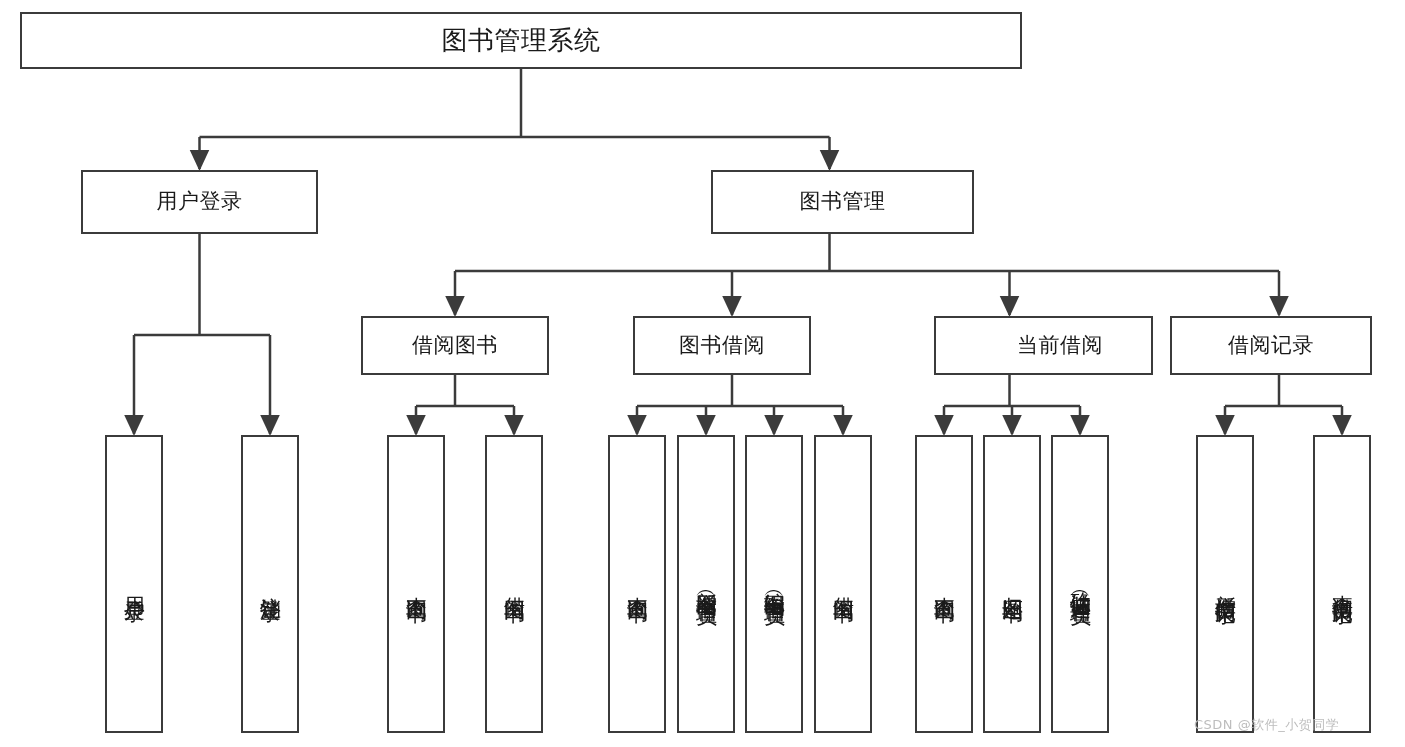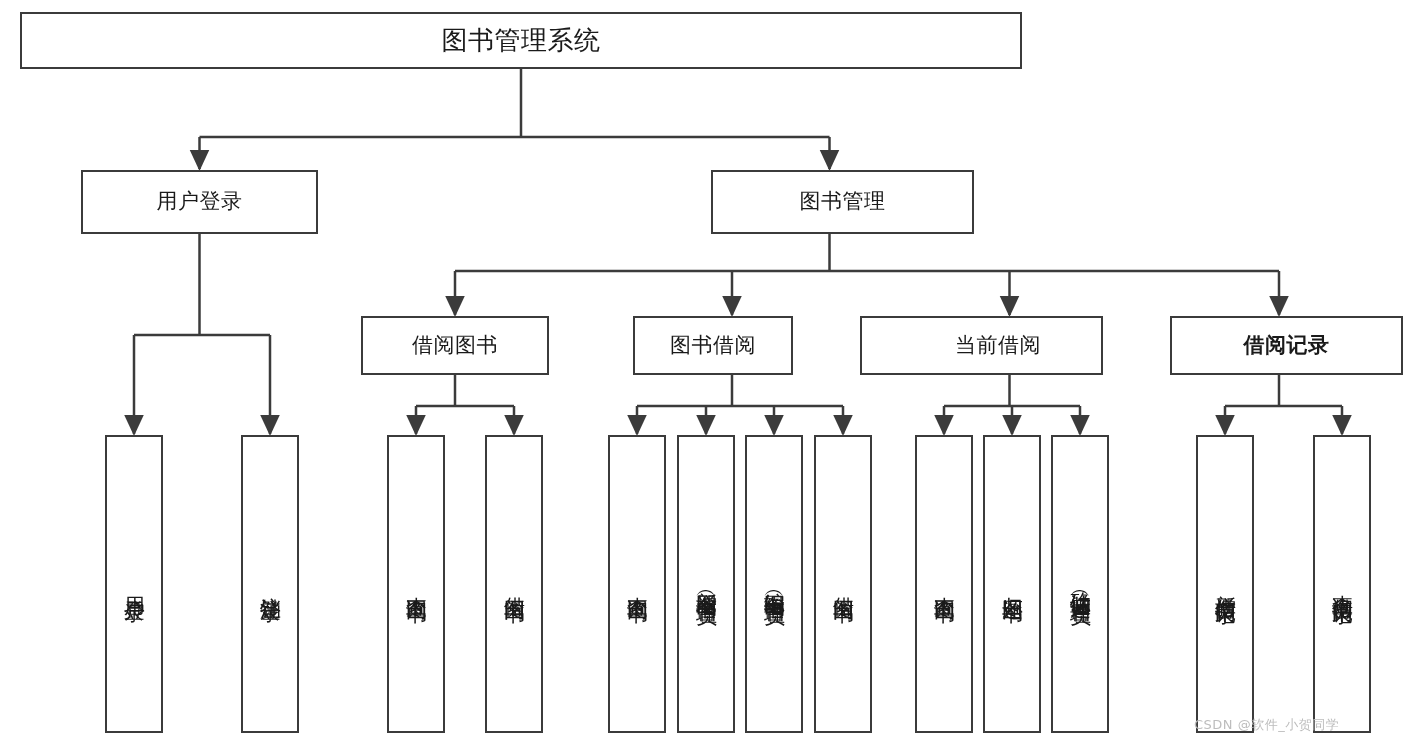--- a/index.html
+++ b/index.html
@@ -110,27 +110,27 @@
       </div>
       <div class="node horizontal" style="left: 81px; top: 170px; width: 237px; height: 64px;">
         <span class="label">用户登录</span>
       </div>
       <div class="node horizontal" style="left: 711px; top: 170px; width: 263px; height: 64px;">
         <span class="label">图书管理</span>
       </div>
       <div class="node horizontal" style="left: 361px; top: 316px; width: 188px; height: 59px;">
         <span class="label">借阅图书</span>
       </div>
-      <div class="node horizontal" style="left: 633px; top: 316px; width: 160px; height: 59px;">
+      <div class="node horizontal" style="left: 633px; top: 316px; width: 178px; height: 59px;">
         <span class="label">图书借阅</span>
       </div>
-      <div class="node horizontal" style="left: 860px; top: 316px; width: 243px; height: 59px; padding-left: 33px;">
+      <div class="node horizontal" style="left: 934px; top: 316px; width: 219px; height: 59px; padding-left: 33px;">
         <span class="label">当前借阅</span>
       </div>
-      <div class="node horizontal" style="left: 1170px; top: 316px; width: 233px; height: 59px; font-weight: bold;">
+      <div class="node horizontal" style="left: 1170px; top: 316px; width: 202px; height: 59px;">
         <span class="label">借阅记录</span>
       </div>
       <div class="node vertical" style="left: 105px; top: 435px; width: 58px; height: 298px;">
         <span class="label">用户登录</span>
       </div>
       <div class="node vertical" style="left: 241px; top: 435px; width: 58px; height: 298px;">
         <span class="label">注销登录</span>
       </div>
       <div class="node vertical" style="left: 387px; top: 435px; width: 58px; height: 298px;">
         <span class="label">查询图书</span>

